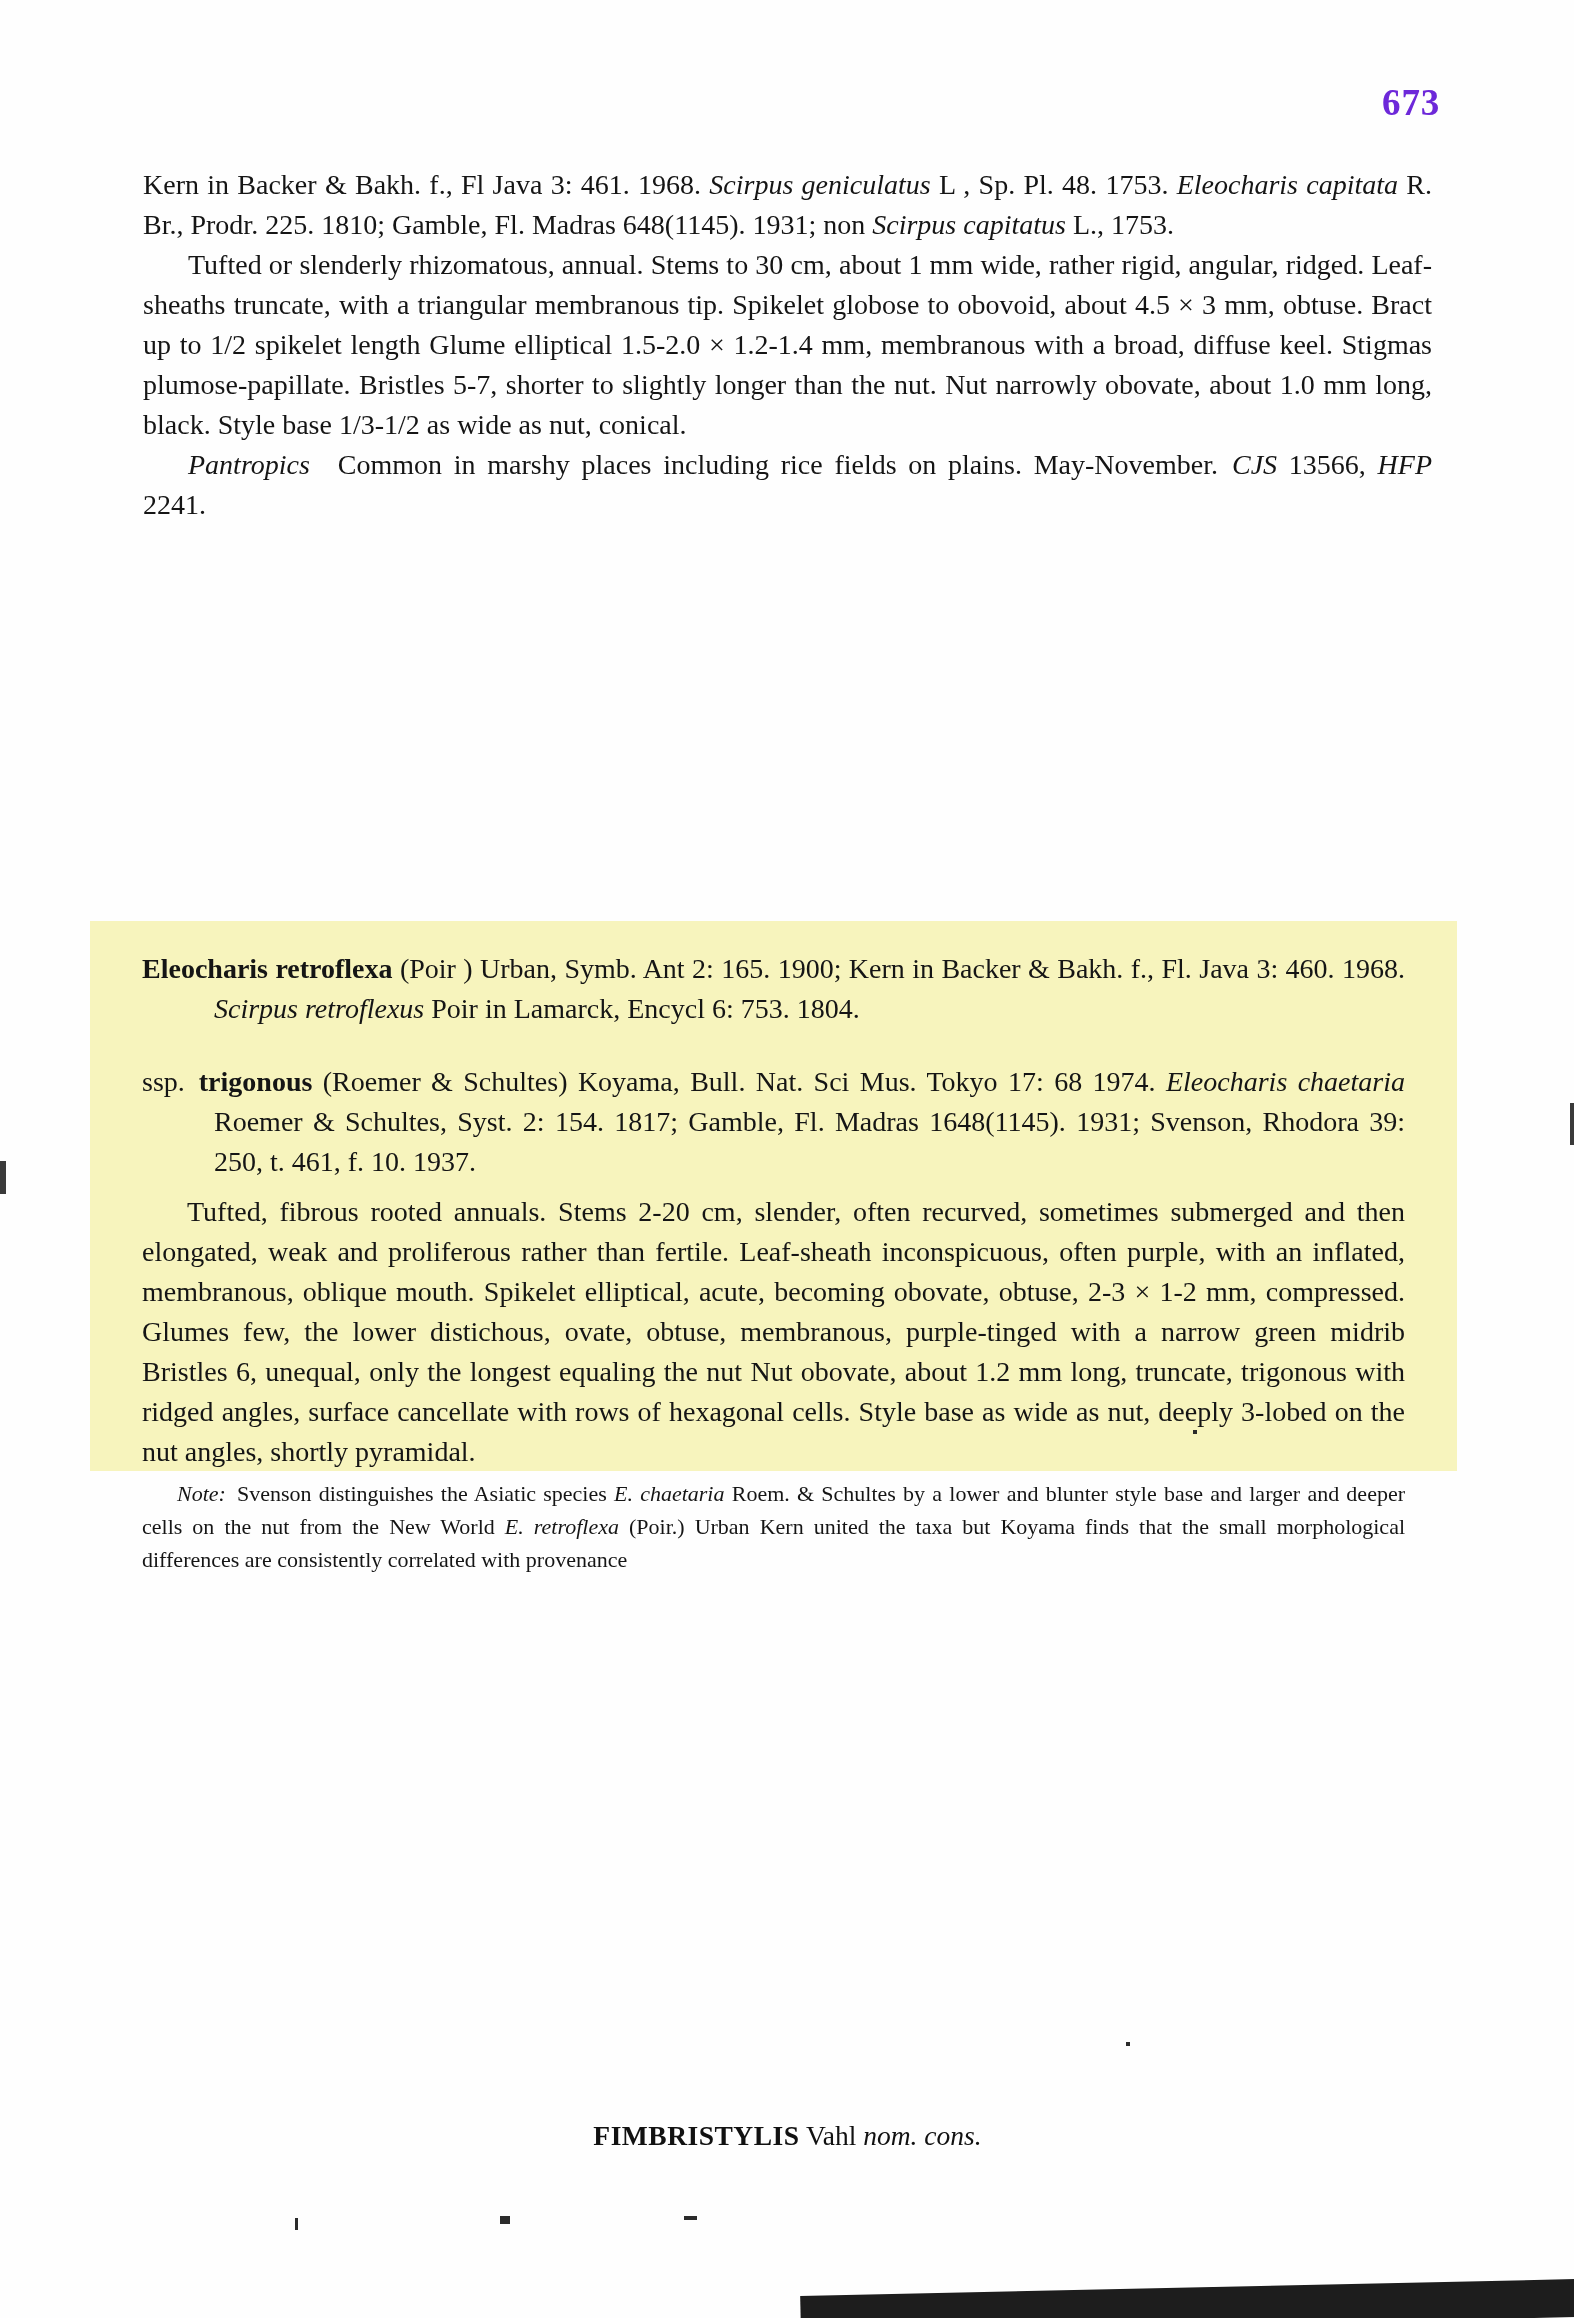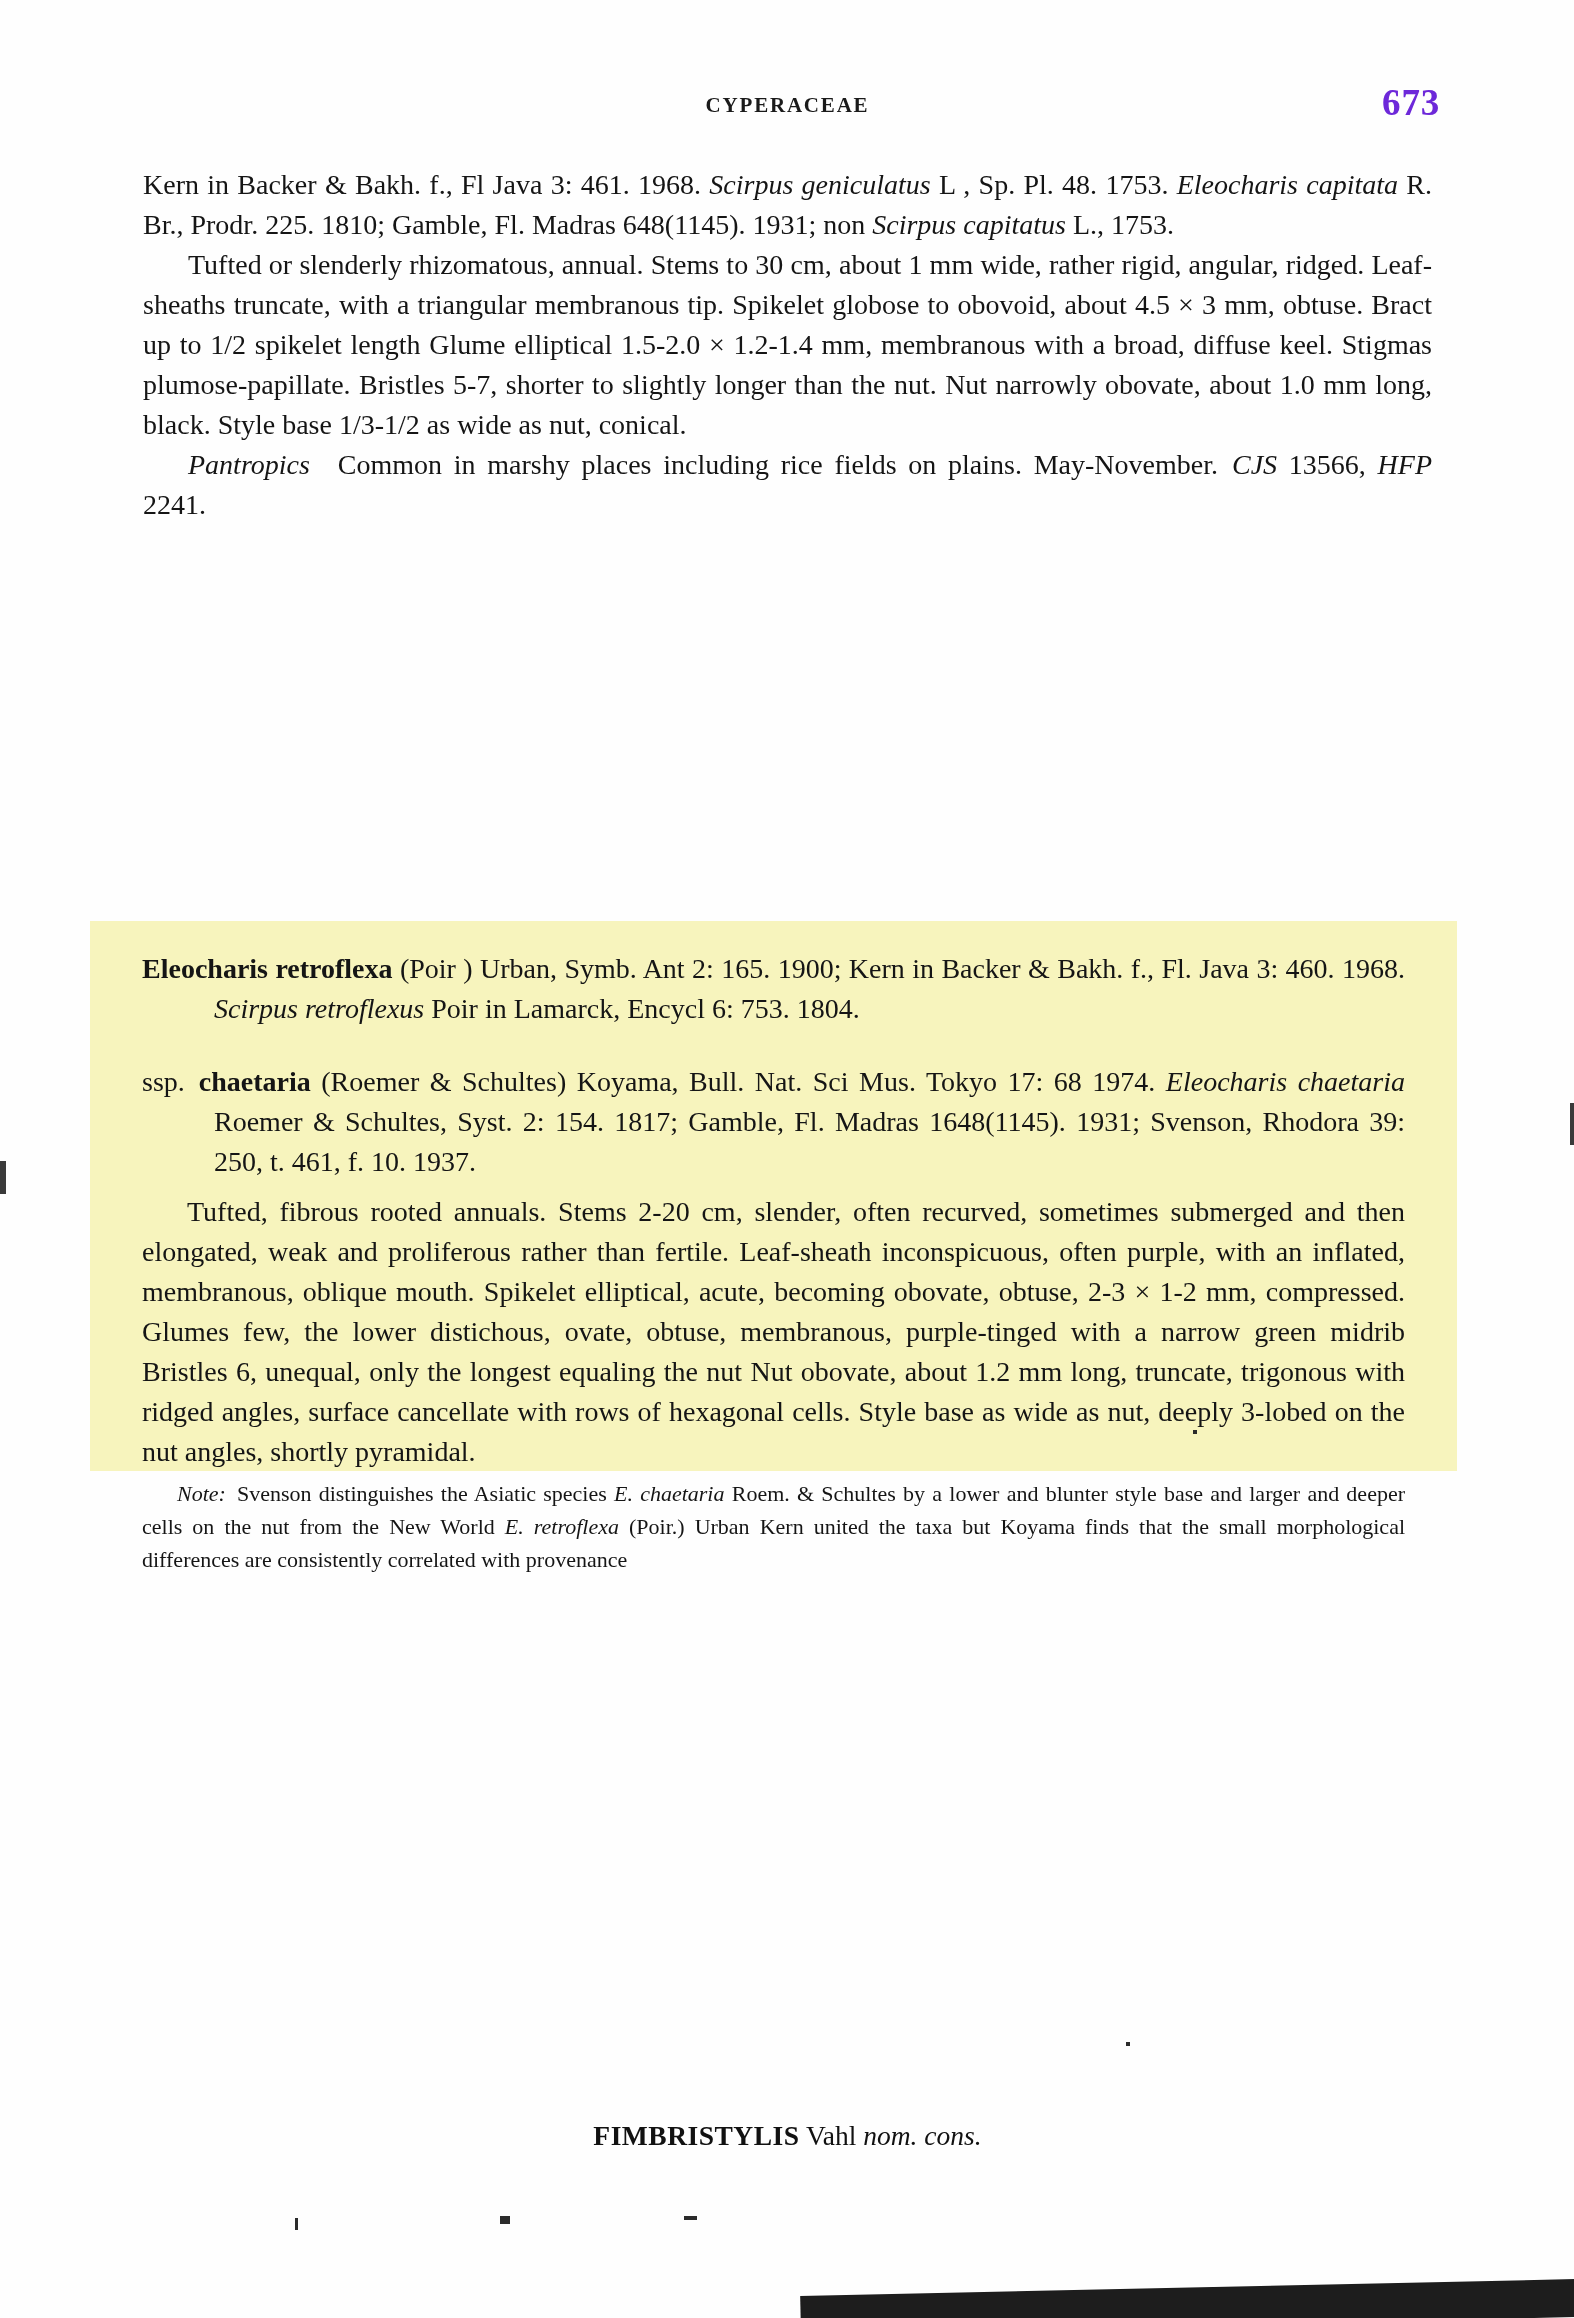--- a/index.html
+++ b/index.html
@@ -147,21 +147,20 @@
   .speck-c { left: 684px; top: 2216px; width: 13.3px; height: 4.2px; }
   .speck-d { left: 1126px; top: 2042px; width: 4.2px; height: 4.2px; }
   .speck-e { left: 1193px; top: 1430px; width: 4.2px; height: 4.2px; }
 </style>
 </head>
 <body>
 
 <div class="page">
 
   <div class="runhead">
-    <div class="runhead-title">CYPERACEAE</div>
     <div class="runhead-pageno">673</div>
   </div>
 
   <div class="col">
 
     <p id="synonymy-para"><span>Kern in Backer &amp; Bakh. f., Fl Java 3: 461. 1968.  </span><i>Scirpus geniculatus</i><span> L , Sp. Pl. 48. 1753.  </span><i>Eleocharis capitata</i><span> R. Br., Prodr. 225. 1810; Gamble, Fl. Madras 648(1145). 1931; non </span><i>Scirpus capitatus</i><span> L., 1753.</span></p>
 
     <p class="indent">Tufted or slenderly rhizomatous, annual. Stems to 30 cm, about 1 mm wide, rather rigid, angular, ridged. Leaf-sheaths truncate, with a triangular membranous tip. Spikelet globose to obovoid, about 4.5 × 3 mm, obtuse. Bract up to 1/2 spikelet length Glume elliptical 1.5-2.0 × 1.2-1.4 mm, membranous with a broad, diffuse keel. Stigmas plumose-papillate. Bristles 5-7, shorter to slightly longer than the nut. Nut narrowly obovate, about 1.0 mm long, black. Style base 1/3-1/2 as wide as nut, conical.</p>
 
     <p class="indent" id="dist-para"><i>Pantropics</i><span> Common in marshy places including rice fields on plains. May-November. </span><i>CJS</i><span> 13566, </span><i>HFP</i><span> 2241.</span></p>
@@ -170,21 +169,21 @@
 
   </div>
 
   <div class="highlight" style="height: 550px; background: rgb(247, 244, 189);">
     <div class="hl-inner">
 
       <p class="hang" id="species-head"><b>Eleocharis retroflexa</b><span> (Poir ) Urban, Symb. Ant  2: 165. 1900; Kern in Backer &amp; Bakh. f., Fl. Java 3: 460. 1968. </span><i>Scirpus retroflexus</i><span> Poir in Lamarck, Encycl 6: 753. 1804.</span></p>
 
       <div class="block-sp-lg"></div>
 
-      <p class="hang" id="subsp-head"><span>ssp. </span><b>chaetaria</b><span> (Roemer &amp; Schultes) Koyama, Bull. Nat. Sci Mus. Tokyo 17: 68  1974. </span><i>Eleocharis chaetaria</i><span> Roemer &amp; Schultes, Syst. 2: 154. 1817; Gamble, Fl. Madras 1648(1145). 1931; Svenson, Rhodora 39: 250, t. 461, f. 10. 1937.</span></p>
+      <p class="hang" id="subsp-head"><span>ssp. </span><b>trigonous</b><span> (Roemer &amp; Schultes) Koyama, Bull. Nat. Sci Mus. Tokyo 17: 68  1974. </span><i>Eleocharis chaetaria</i><span> Roemer &amp; Schultes, Syst. 2: 154. 1817; Gamble, Fl. Madras 1648(1145). 1931; Svenson, Rhodora 39: 250, t. 461, f. 10. 1937.</span></p>
 
       <div class="block-sp-sm"></div>
 
       <p class="indent">Tufted, fibrous rooted annuals. Stems 2-20 cm, slender, often recurved, sometimes submerged and then elongated, weak and proliferous rather than fertile. Leaf-sheath inconspicuous, often purple, with an inflated, membranous, oblique mouth. Spikelet elliptical, acute, becoming obovate, obtuse, 2-3 × 1-2 mm, compressed. Glumes few, the lower distichous, ovate, obtuse, membranous, purple-tinged with a narrow green midrib Bristles 6, unequal, only the longest equaling the nut Nut obovate, about 1.2 mm long, truncate, trigonous with ridged angles, surface cancellate with rows of hexagonal cells. Style base as wide as nut, deeply 3-lobed on the nut angles, shortly pyramidal.</p>
 
 
       <div style="height:5px"></div>
 
       <p class="note indent" id="hl-note"><i>Note:</i><span> </span><span>Svenson distinguishes the Asiatic species </span><i>E. chaetaria</i><span> Roem. &amp; Schultes by a lower and blunter style base and larger and deeper cells on the nut from the New World </span><i>E. retroflexa</i><span> (Poir.) Urban  Kern united the taxa but Koyama finds that the small morphological differences are consistently correlated with provenance</span></p>
     </div>

